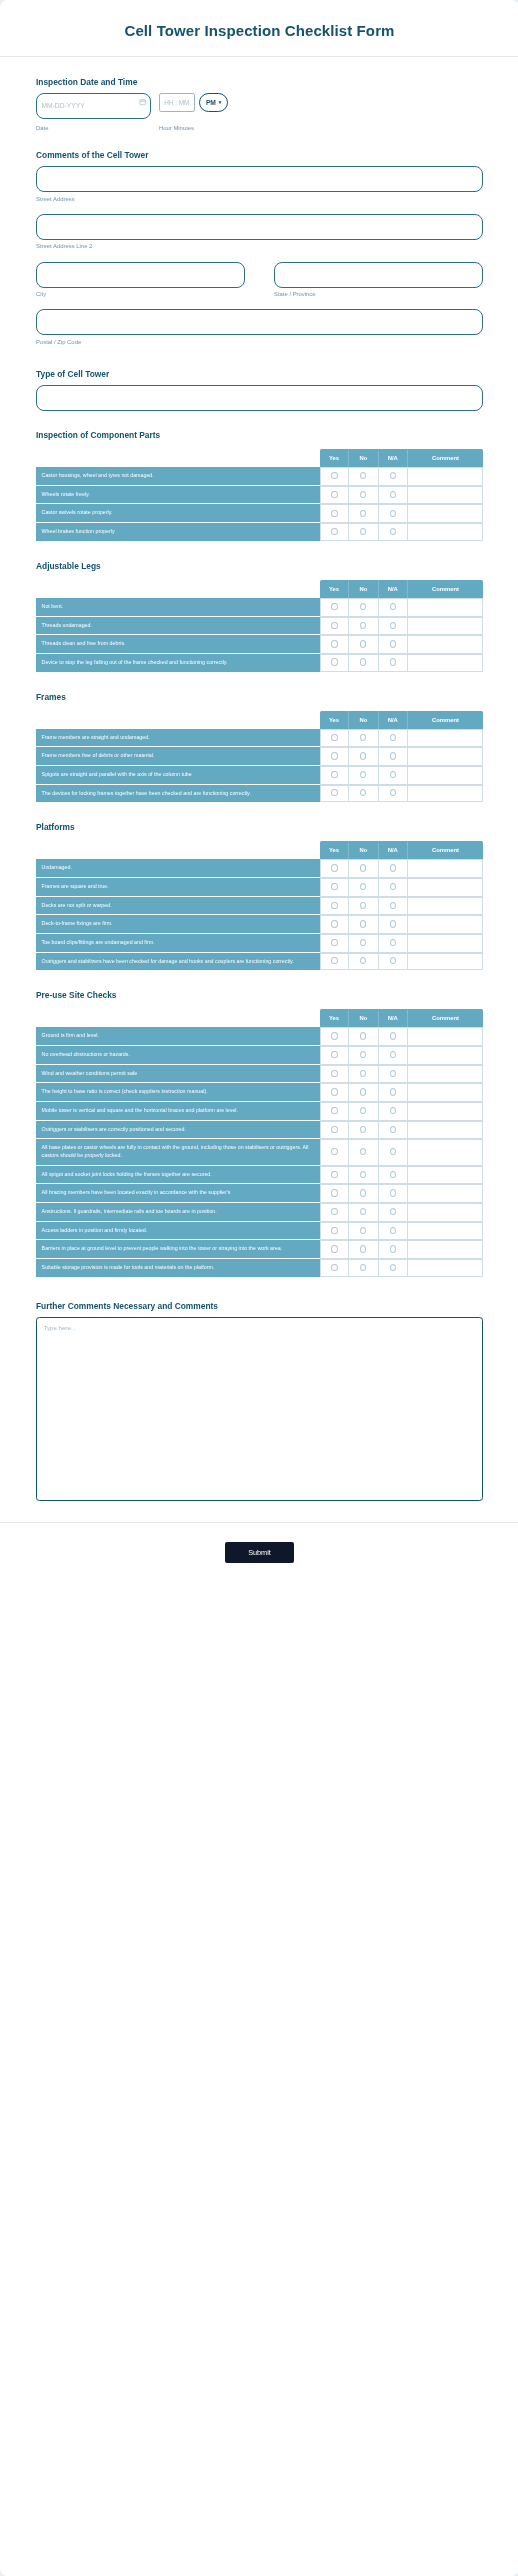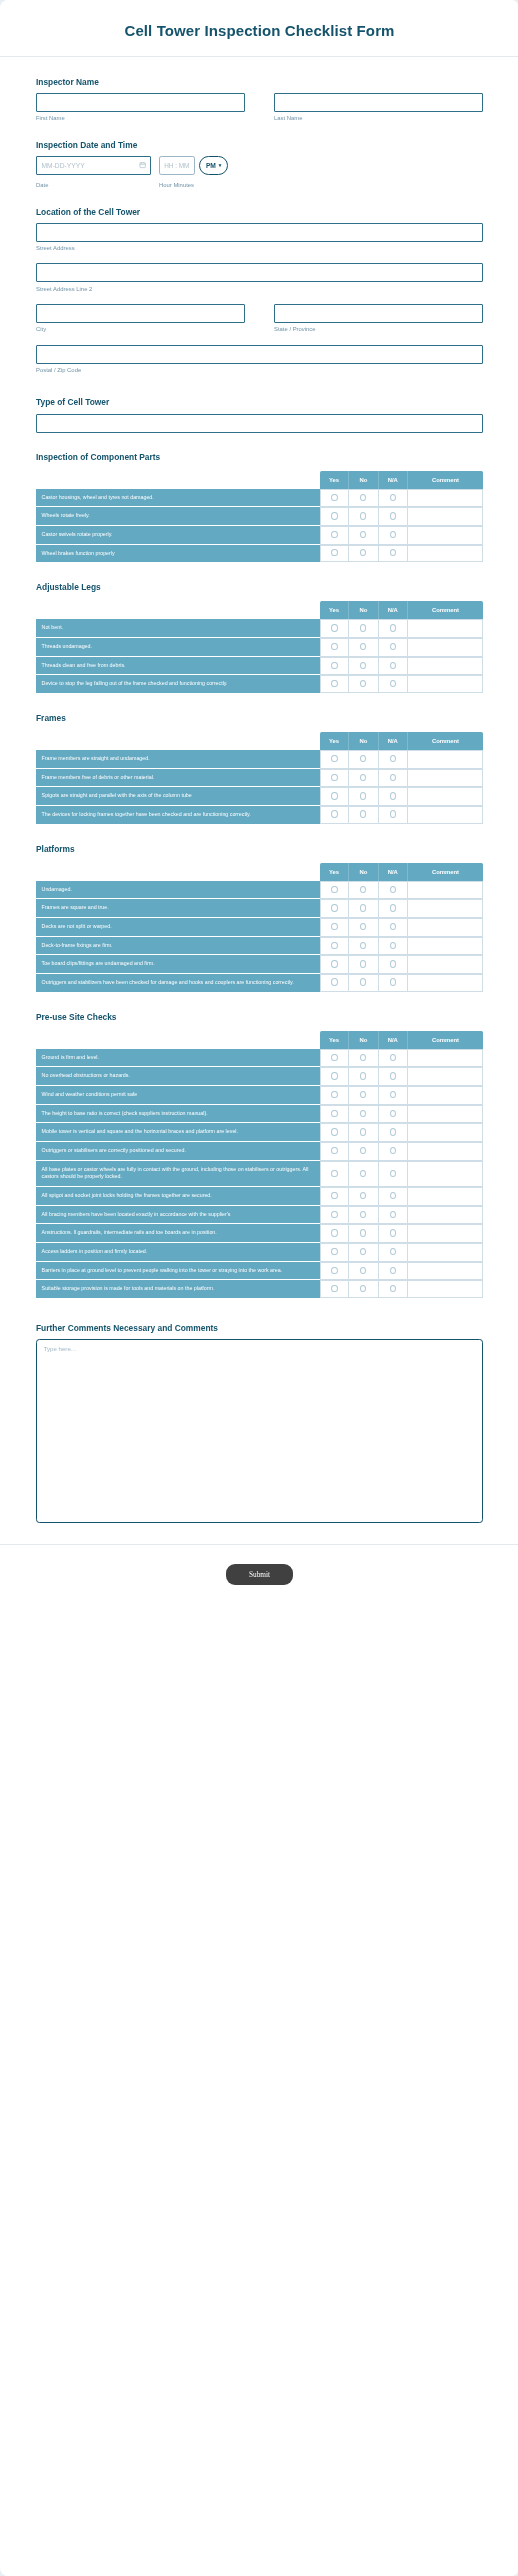--- a/index.html
+++ b/index.html
@@ -58,23 +58,23 @@
   }
 
   .row2 {
     display: flex;
     gap: 29px;
   }
   .row2 > div { flex: 1 1 0; }
 
   .inp {
     width: 100%;
-    height: 19px;
+    height: 26px;
     border: 0.6px solid #2e6e88;
-    border-radius: 1px;
+    border-radius: 8px;
     background: #fff;
     font-size: 6.7px;
     color: #14536b;
     padding: 0 4.5px;
     font-family: "Liberation Sans", sans-serif;
     outline: none;
   }
   .inp::placeholder { color: #aebfc9; }
   .inp.wide { width: 100%; }
 
@@ -223,54 +223,41 @@
   .ta::placeholder { color: #9fb6c3; }
 
   
   .form-footer {
     border-top: 0.6px solid #e3e9ee;
     margin-top: 19px;
     padding: 19px 0 24.5px 0;
     text-align: center;
   }
   .submit-btn {
-    background: #404040;
+    background: #0f172a;
     color: #ffffff;
     border: 0;
-    border-radius: 9px;
+    border-radius: 2px;
     font-size: 7.3px;
     padding: 6.1px 23.4px;
     cursor: pointer;
-    font-family: Liberation Serif, serif;
+    font-family: Liberation Sans, sans-serif;
   }
 </style>
 </head>
 <body>
 
 <div class="page">
 
   <div class="form-header">
     <h1 class="form-title">Cell Tower Inspection Checklist Form</h1>
   </div>
 
   <div class="form-body">
 
-    <div class="field-group">
-      <span class="field-label">Inspector Name</span>
-      <div class="row2">
-        <div>
-          <input class="inp" type="text" value="" style="">
-          <span class="sub-label">First Name</span>
-        </div>
-        <div>
-          <input class="inp" type="text" value="" style="">
-          <span class="sub-label">Last Name</span>
-        </div>
-      </div>
-    </div>
 
     <div class="field-group">
       <span class="field-label">Inspection Date and Time</span>
       <div class="datetime-row">
         <div class="date-wrap">
           <input class="inp" type="text" placeholder="MM-DD-YYYY" style="">
           <svg class="cal-icon" viewBox="0 0 24 24" fill="none" stroke="currentColor" stroke-width="2">
             <rect x="3" y="5" width="18" height="16" rx="2"></rect>
             <line x1="3" y1="10" x2="21" y2="10"></line>
             <line x1="8" y1="3" x2="8" y2="7"></line>
@@ -284,21 +271,21 @@
           <span class="chev">▾</span>
         </div>
       </div>
       <div class="dt-sublabels">
         <span class="sub-label a">Date</span>
         <span class="sub-label">Hour Minutes</span>
       </div>
     </div>
 
     <div class="field-group">
-      <span class="field-label">Location of the Cell Tower</span>
+      <span class="field-label">Comments of the Cell Tower</span>
 
       <div class="tight">
         <input class="inp wide" type="text" value="" style="">
         <span class="sub-label">Street Address</span>
       </div>
 
       <div class="tight" style="margin-top:12.3px;">
         <input class="inp wide" type="text" value="" style="">
         <span class="sub-label">Street Address Line 2</span>
       </div>

